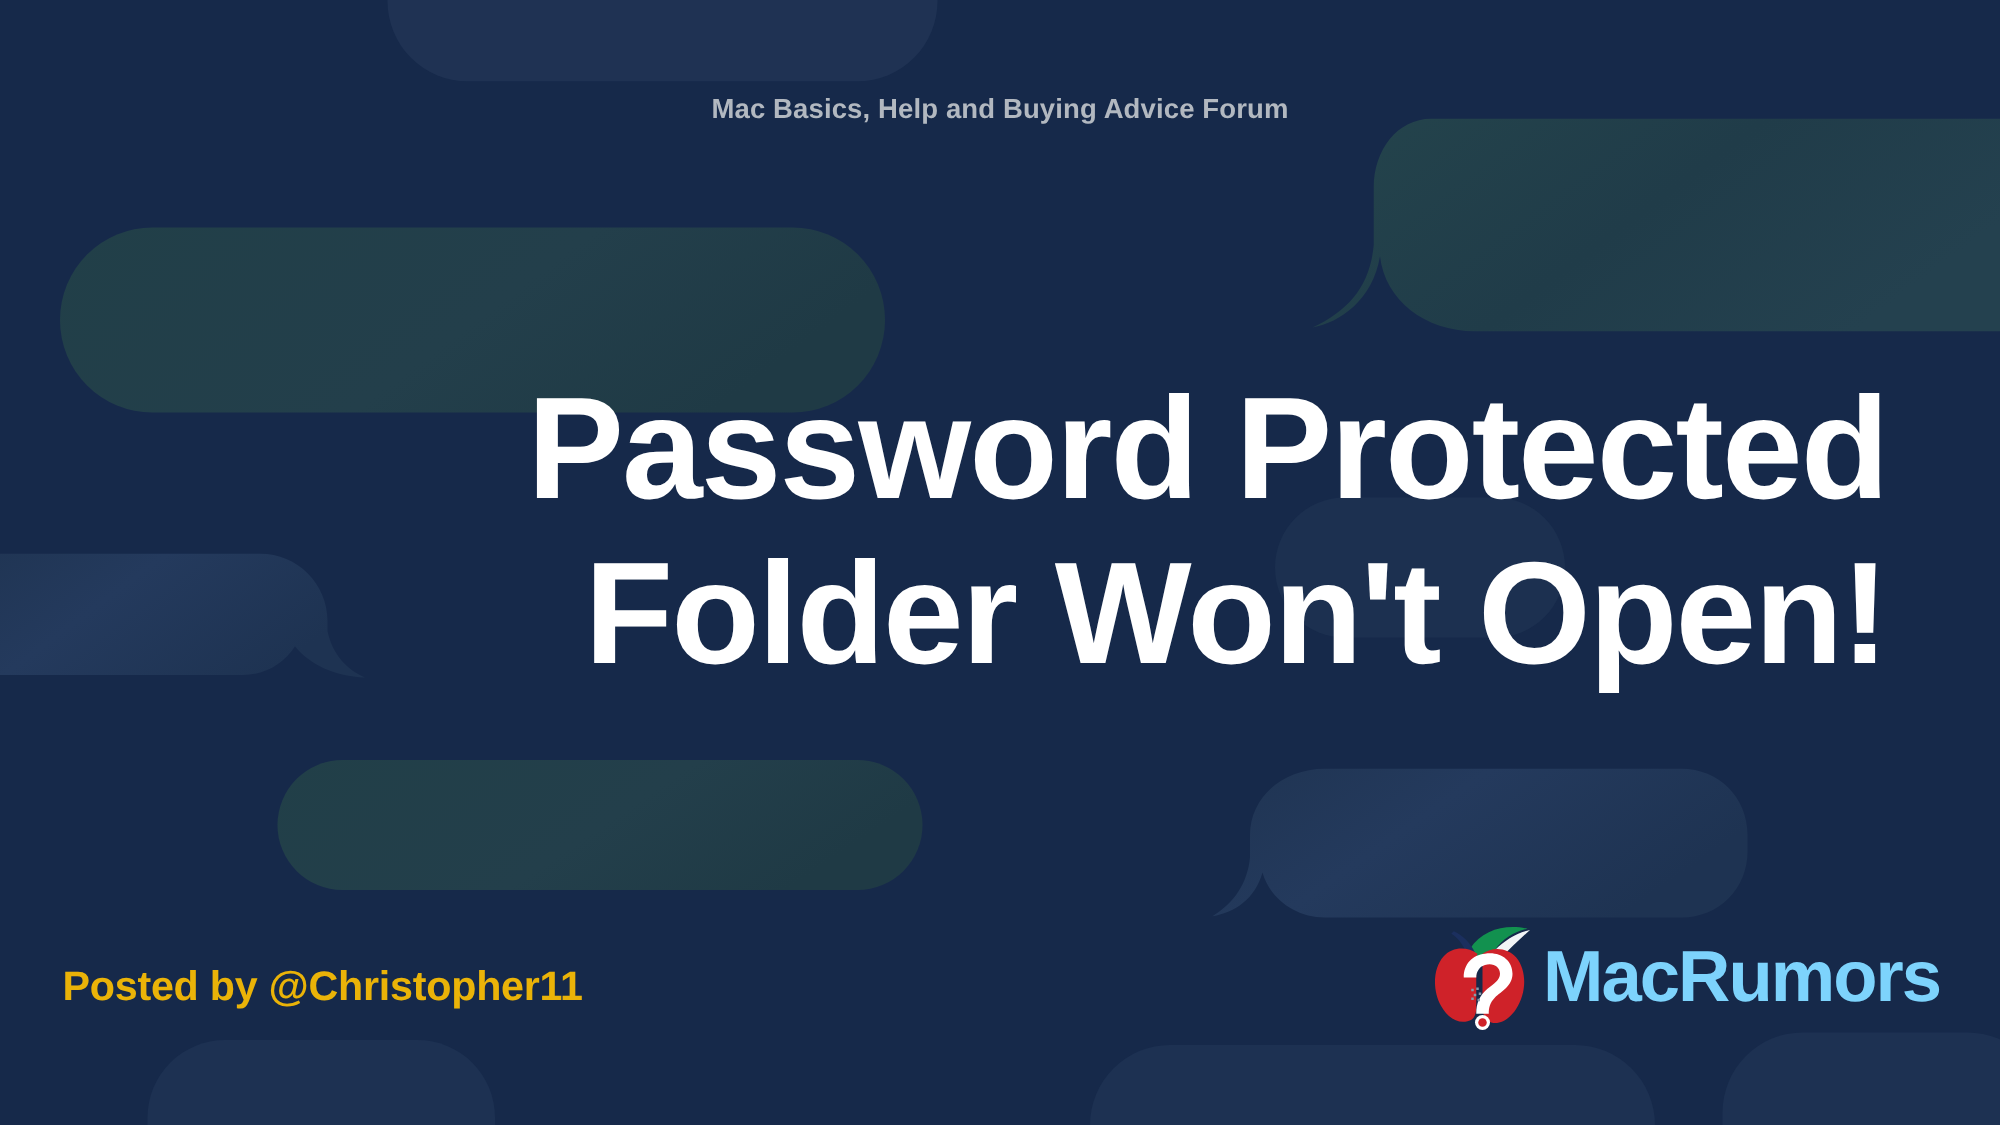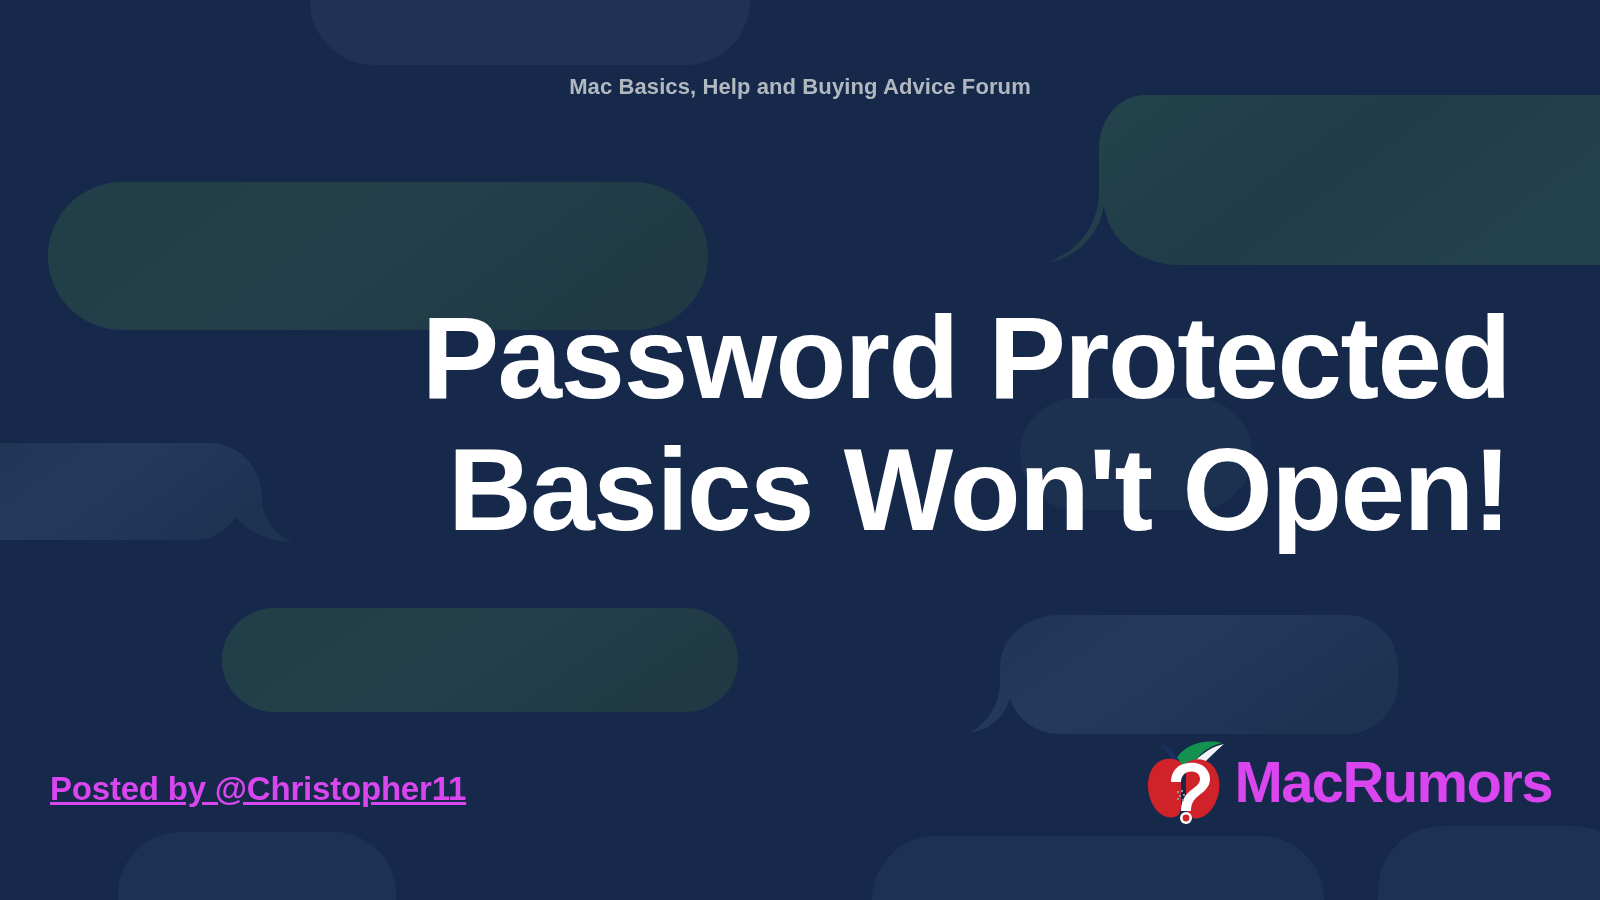--- a/index.html
+++ b/index.html
@@ -49,35 +49,34 @@
     font-weight:bold;
     line-height:1.14;
     letter-spacing:-1.5px;
     white-space:nowrap;
   }
   .posted-by {
     position:absolute;
     left:50px; top:770px;
     font-size:33px;
     font-weight:bold;
-    color:#d946ef;
+    color:#eab308;
     letter-spacing:-0.2px;
-    text-decoration:underline;
   }
   
   .logo {
     position:absolute;
     right:48px; top:733px;
     display:flex;
     align-items:center;
     height:92px;
   }
   .logo-mark { width:96px; height:92px; display:block; }
   .logo-word {
-    color:#d946ef;
+    color:#7dd3fc;
     font-size:58px;
     font-weight:bold;
     letter-spacing:-1.6px;
     line-height:1;
     margin-left:2px;
     position:relative;
     top:3px;
   }
 </style>
 </head>
@@ -157,21 +156,21 @@
       <rect x="1378" y="826" width="260" height="150" rx="64" fill="#1d3152"></rect>
     </g>
   </svg>
 
   <div id="content">
 
     <div class="forum-name">Mac Basics, Help and Buying Advice Forum</div>
 
     <div class="title-block">
       <span class="title-line">Password Protected</span>
-      <span class="title-line">Basics Won't Open!</span>
+      <span class="title-line">Folder Won't Open!</span>
     </div>
 
     <div class="posted-by">Posted by @Christopher11</div>
 
     <div class="logo">
       <svg class="logo-mark" viewBox="0 0 96 92" aria-hidden="true">
 
         <path d="M40 26 C50 10 70 6 86 10 C76 12 66 18 60 27
                  C54 36 44 36 40 26 Z" fill="#12914f"></path>
         <path d="M60 27 C68 19 78 13 88 11 C80 18 72 26 66 32

